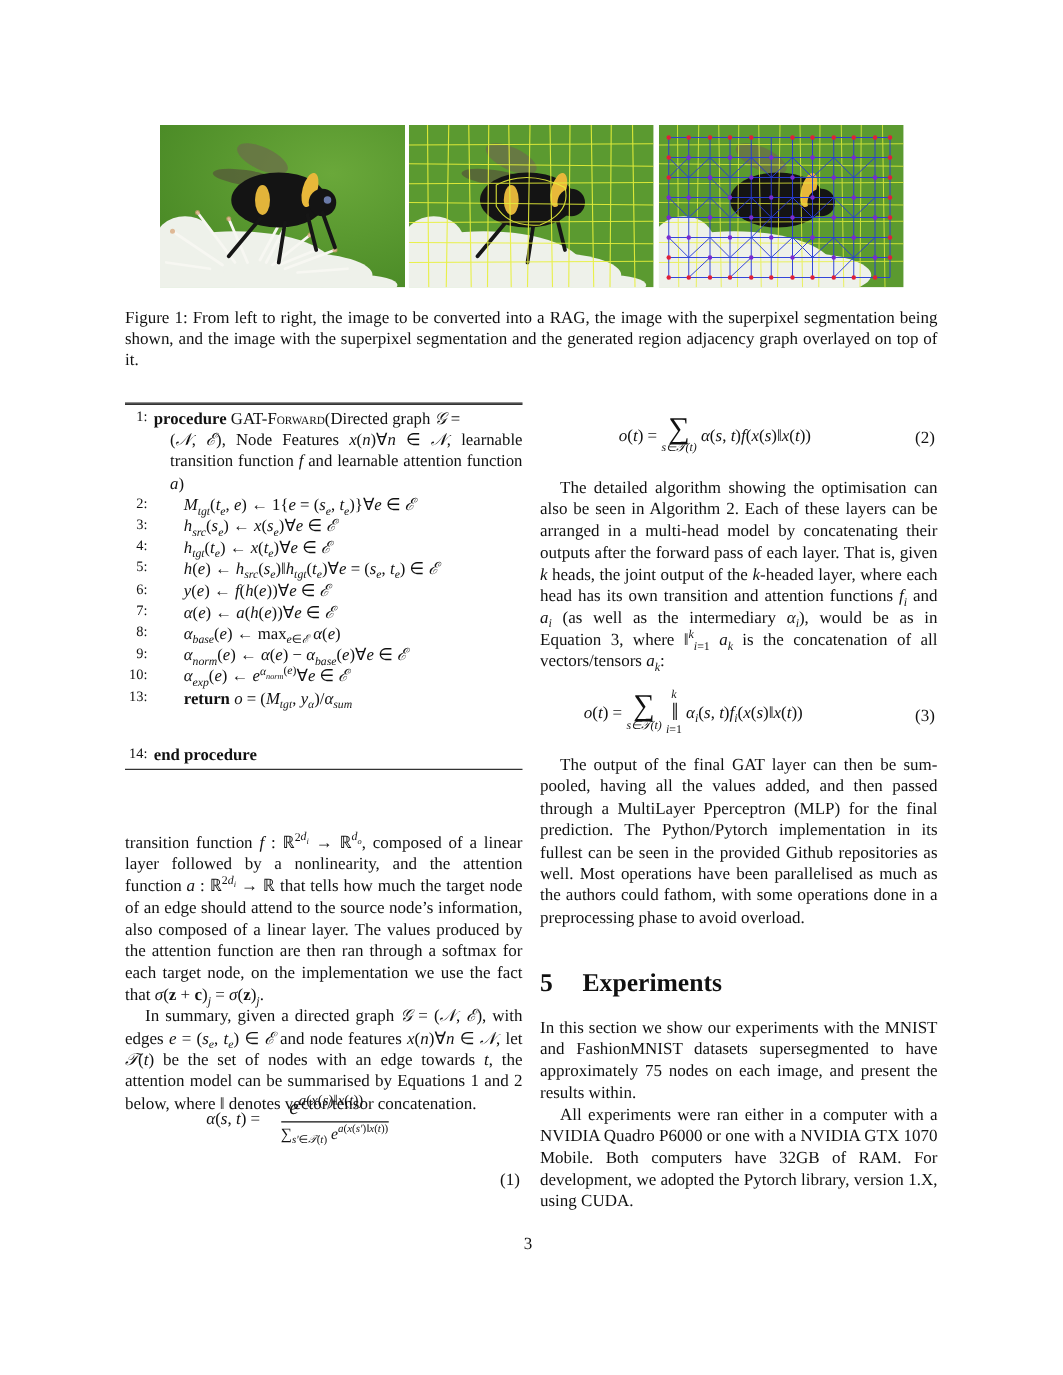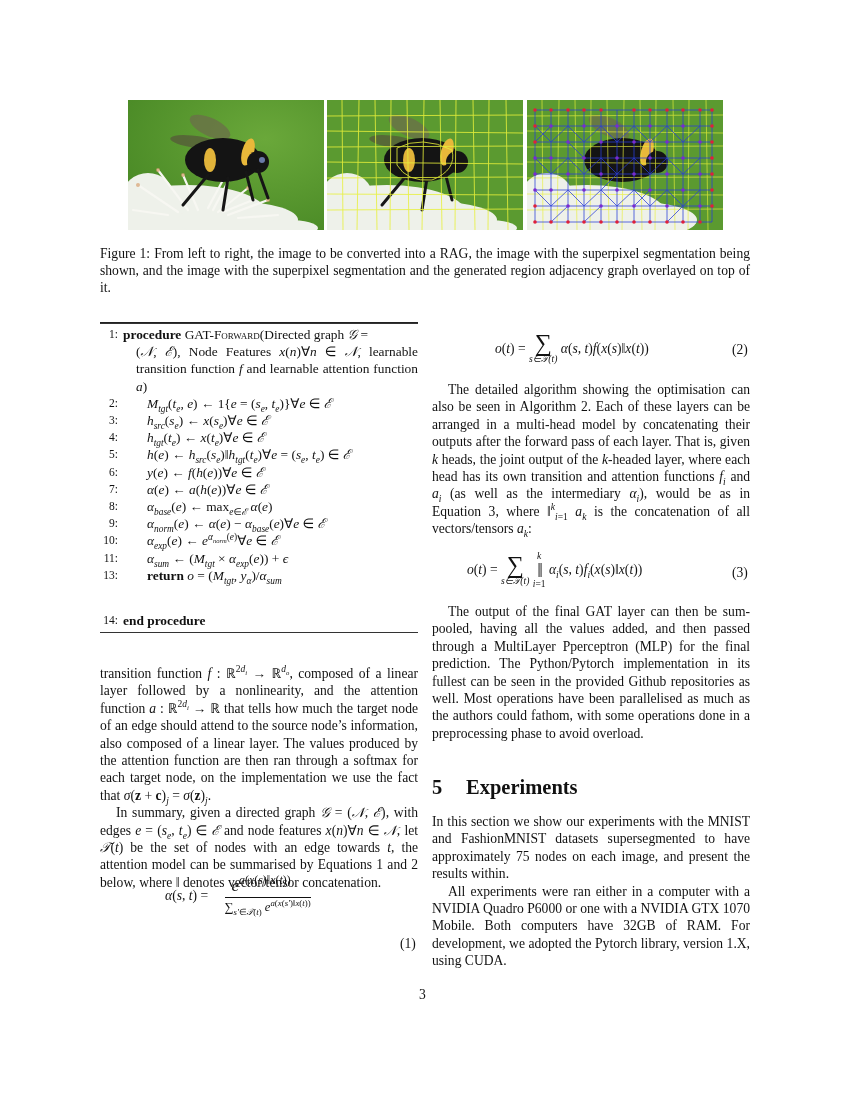--- a/index.html
+++ b/index.html
@@ -272,24 +272,20 @@
   </div>
   <div class="algo-line">
     <span class="num">9:</span>
     <span class="txt indent1"><i>α<sub>norm</sub></i>(<i>e</i>) ← <i>α</i>(<i>e</i>) − <i>α<sub>base</sub></i>(<i>e</i>)∀<i>e</i> ∈ <i>ℰ</i></span>
   </div>
   <div class="algo-line">
     <span class="num">10:</span>
     <span class="txt indent1"><i>α<sub>exp</sub></i>(<i>e</i>) ← <i>e</i><sup><i>α<sub>norm</sub></i>(<i>e</i>)</sup>∀<i>e</i> ∈ <i>ℰ</i></span>
   </div>
   <div class="algo-line">
-    <span class="num">11:</span>
-    <span class="txt indent1"><i>α<sub>sum</sub></i> ← (<i>M<sub>tgt</sub></i> × <i>α<sub>exp</sub></i>(<i>e</i>)) + <i>ϵ</i></span>
-  </div>
-  <div class="algo-line">
     <span class="num">13:</span>
     <span class="txt indent1"><span class="kw">return</span> <i>o</i> = (<i>M<sub>tgt</sub></i>, <i>y<sub>α</sub></i>)/<i>α<sub>sum</sub></i></span>
   </div>
   <div class="algo-line">
     <span class="num">14:</span>
     <span class="txt indent0"><span class="kw">end procedure</span></span>
   </div>
   <div class="rule-bot"></div>
 </div>
 

